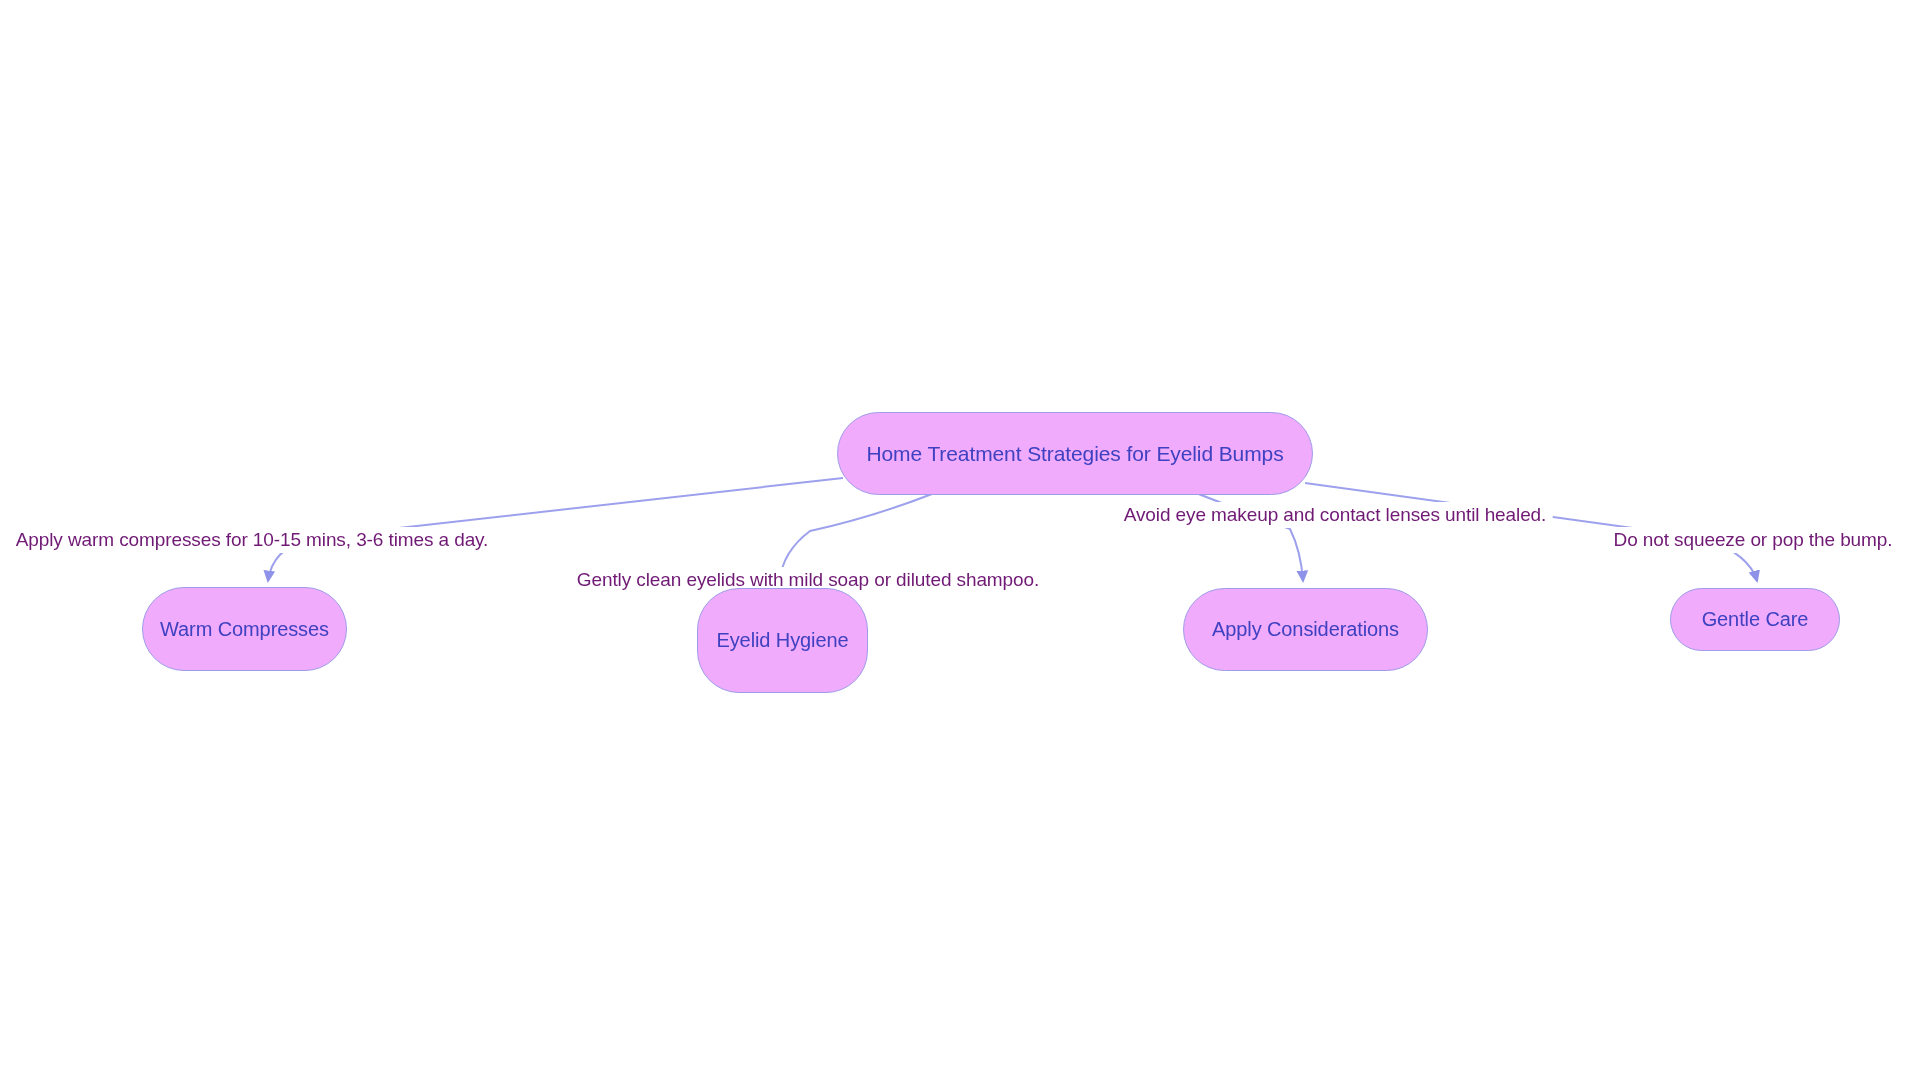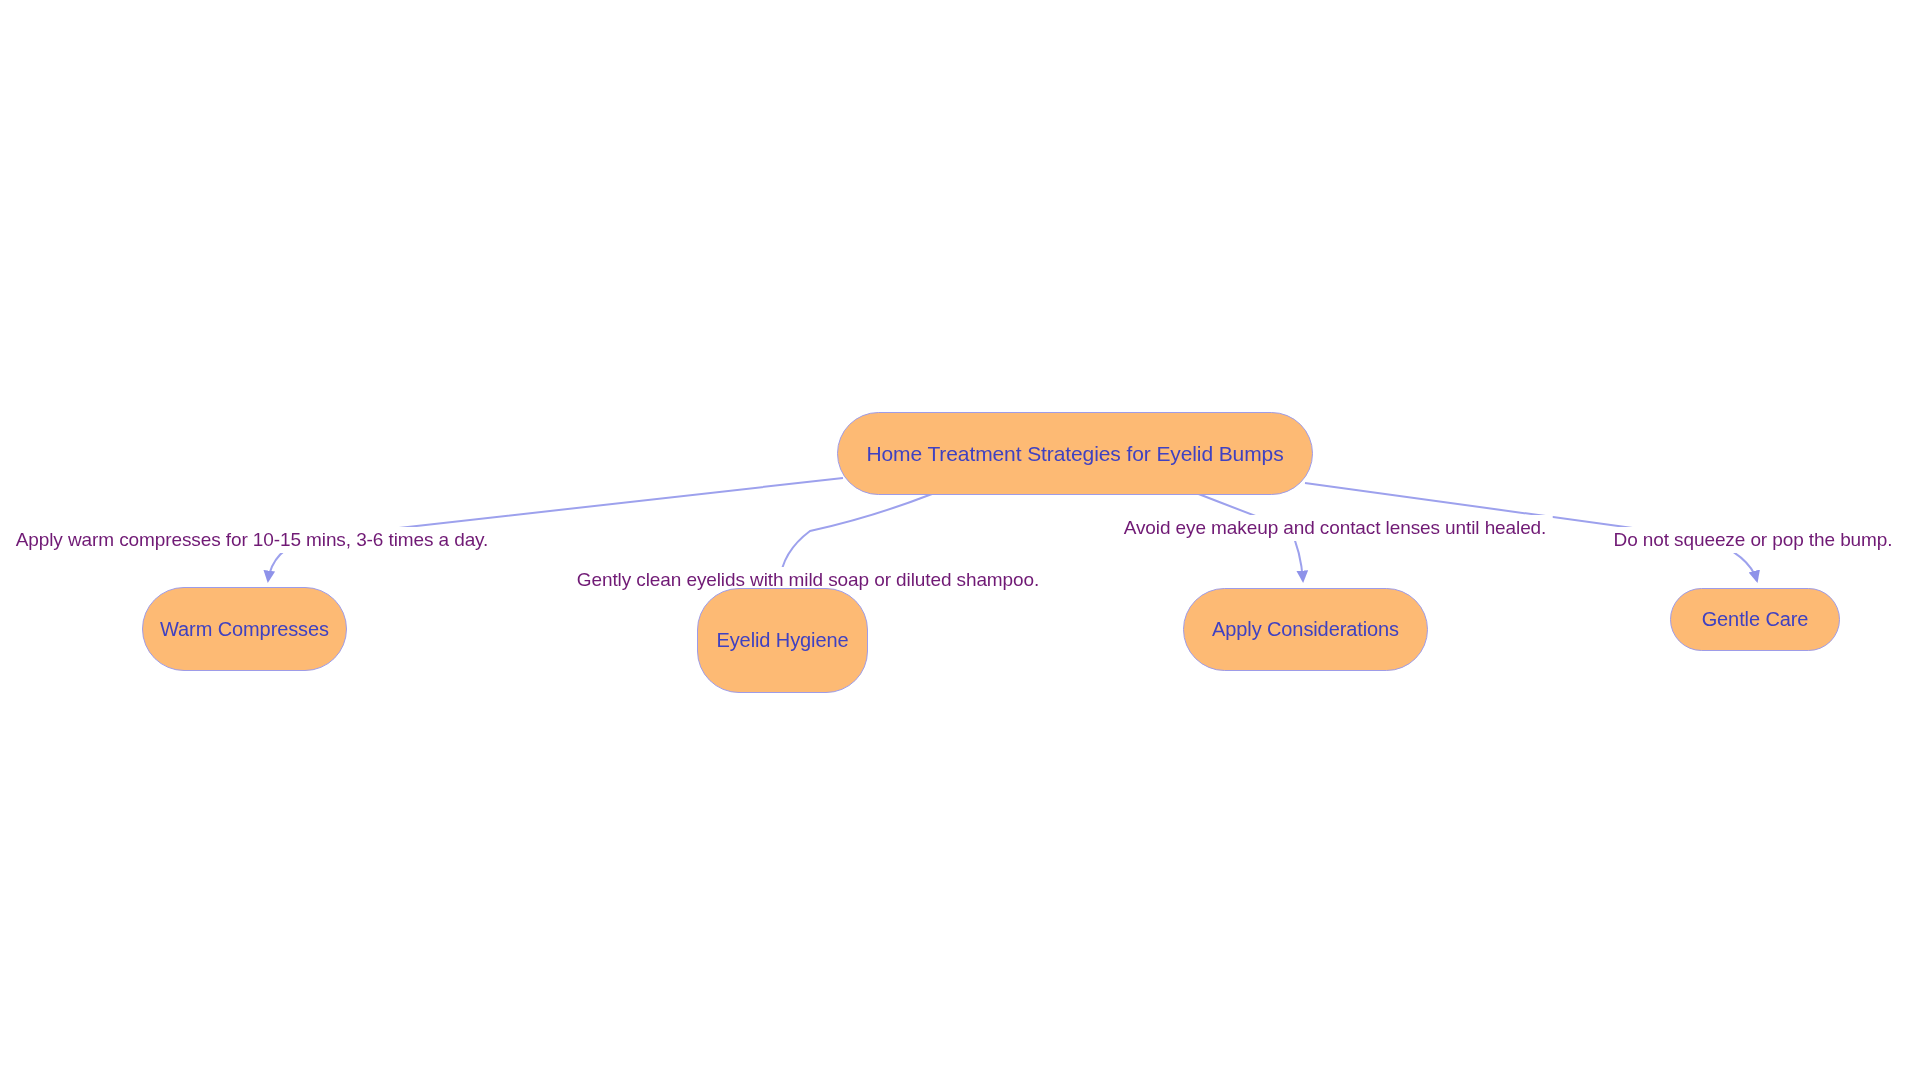--- a/index.html
+++ b/index.html
@@ -21,21 +21,21 @@
     top: 0;
     width: 1920px;
     height: 1083px;
     pointer-events: none;
   }
   .node {
     position: absolute;
     display: flex;
     align-items: center;
     justify-content: center;
-    background: #fdba74;
+    background: #f0abfc;
     border: 1.5px solid #9e9ce8;
     border-radius: 42px;
     color: #3f41c1;
     font-size: 20px;
     letter-spacing: -0.1px;
     text-align: center;
     box-sizing: border-box;
     white-space: nowrap;
   }
   .node.root {
@@ -69,21 +69,21 @@
       <path d="M 932 494 Q 870 518 810 531 Q 782 552 780 581" marker-end="url(#arrow)"></path>
       <path d="M 1196 493 Q 1250 514 1290 529 Q 1301 551 1303 581" marker-end="url(#arrow)"></path>
       <path d="M 1305 483 L 1705 538 Q 1750 555 1757 581" marker-end="url(#arrow)"></path>
     </g>
   </svg>
 
   <div class="edge-label" style="left:252px; top:540px;">Apply warm compresses for 10-15 mins, 3-6 times a day.</div>
 
   <div class="edge-label" style="left:808px; top:540px;margin-top:40px;">Gently clean eyelids with mild soap or diluted shampoo.</div>
 
-  <div class="edge-label" style="left:1335px; top:528px;">Avoid eye makeup and contact lenses until healed.</div>
+  <div class="edge-label" style="left:1335px; top:515px;">Avoid eye makeup and contact lenses until healed.</div>
 
   <div class="edge-label" style="left:1753px; top:540px;">Do not squeeze or pop the bump.</div>
 
   <div class="node root" style="left:837px; top:412px; width:476px; height:83px;">
     <span>Home Treatment Strategies for Eyelid Bumps</span>
   </div>
 
   <div class="node" style="left:142px; top:587px; width:205px; height:84px;">
     <span>Warm Compresses</span>
   </div>

